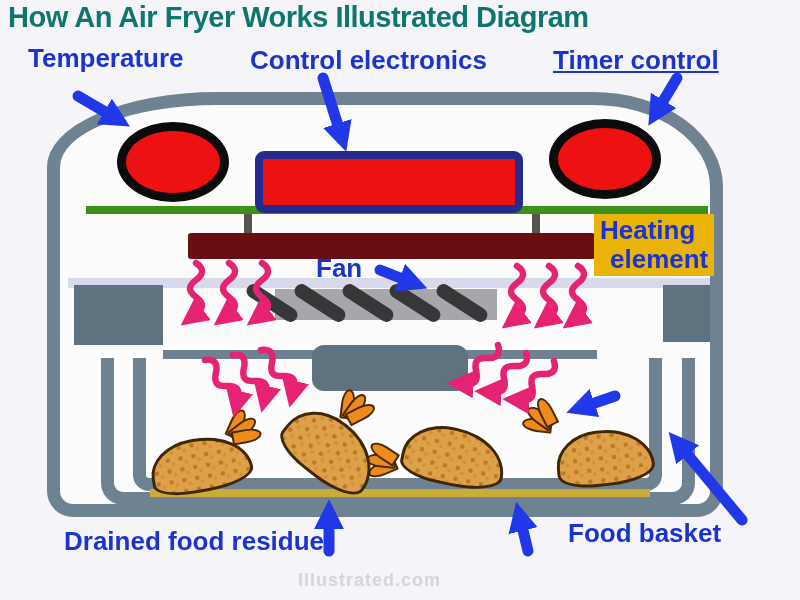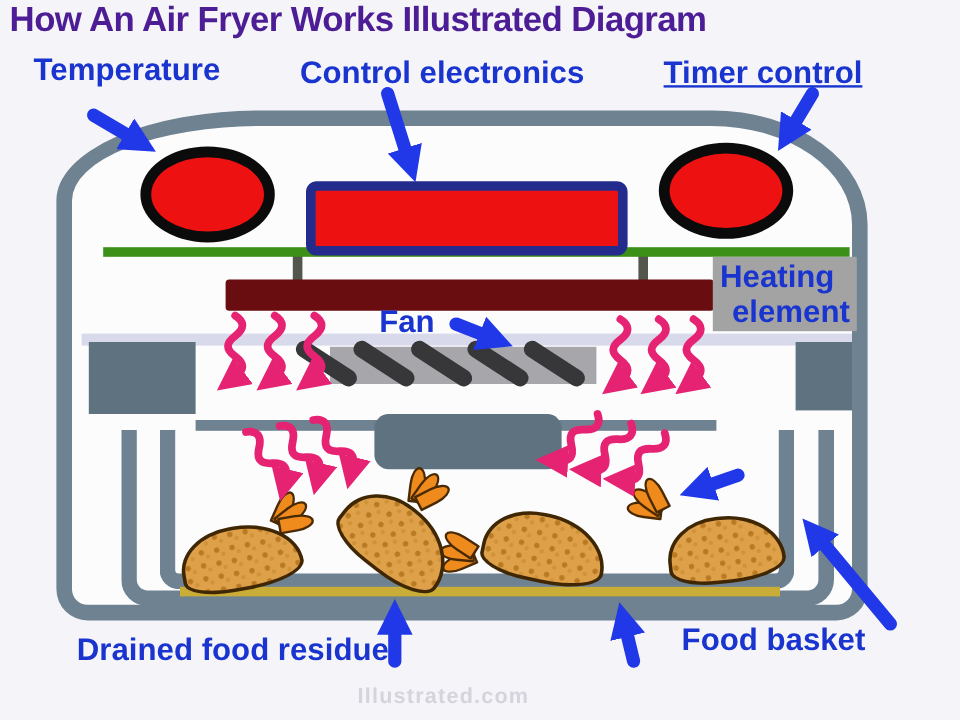--- a/index.html
+++ b/index.html
@@ -5,29 +5,29 @@
   html,body{margin:0;padding:0;}
   #canvas{
     position:relative;width:800px;height:600px;overflow:hidden;
     background:#f5f4f8;
     font-family:"Liberation Sans","DejaVu Sans",sans-serif;
   }
   .abs{position:absolute;}
   
   .title{
     left:8px;top:1px;width:788px;
-    font-size:29px;font-weight:bold;color:#4c1d95;letter-spacing:-0.5px;
+    font-size:29px;font-weight:bold;color:#0f766e;letter-spacing:-0.5px;
     white-space:nowrap;
   }
   .lbl{
     color:#1a35cf;font-weight:bold;font-size:26px;line-height:1.12;
     white-space:nowrap;z-index:40;
   }
   .lbl .l2{display:block;}
-  .masked{background:#a3a3a3;padding:2px 6px;}
+  .masked{background:#eab308;padding:2px 6px;}
   .watermark{
     left:298px;top:570px;font-size:18px;font-weight:bold;
     color:#d4d4dc;letter-spacing:1px;z-index:50;
   }
   
   .shell{
     left:47px;top:92px;width:650px;height:399px;
     border:13px solid #6e8292;background:#fcfcfd;
     border-radius:170px 130px 26px 26px / 75px 95px 26px 26px;
     z-index:1;

